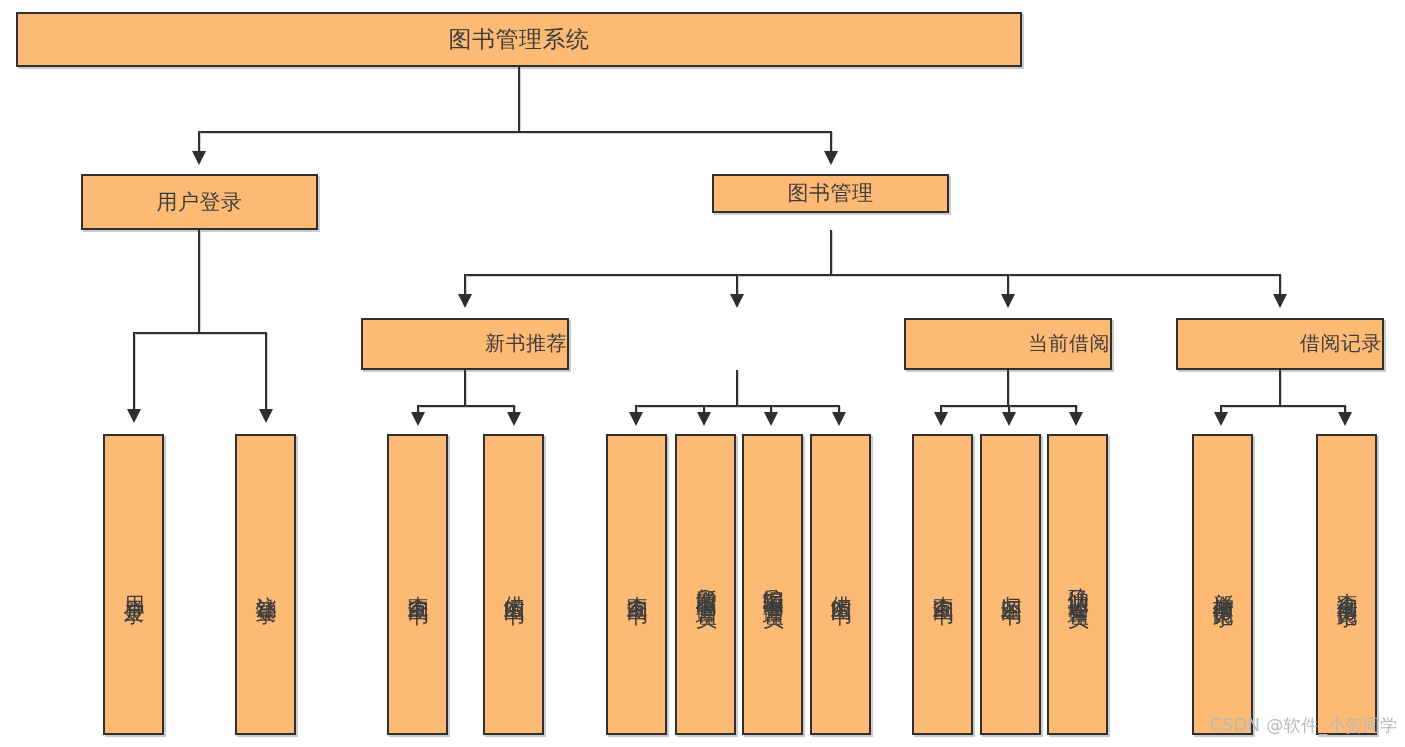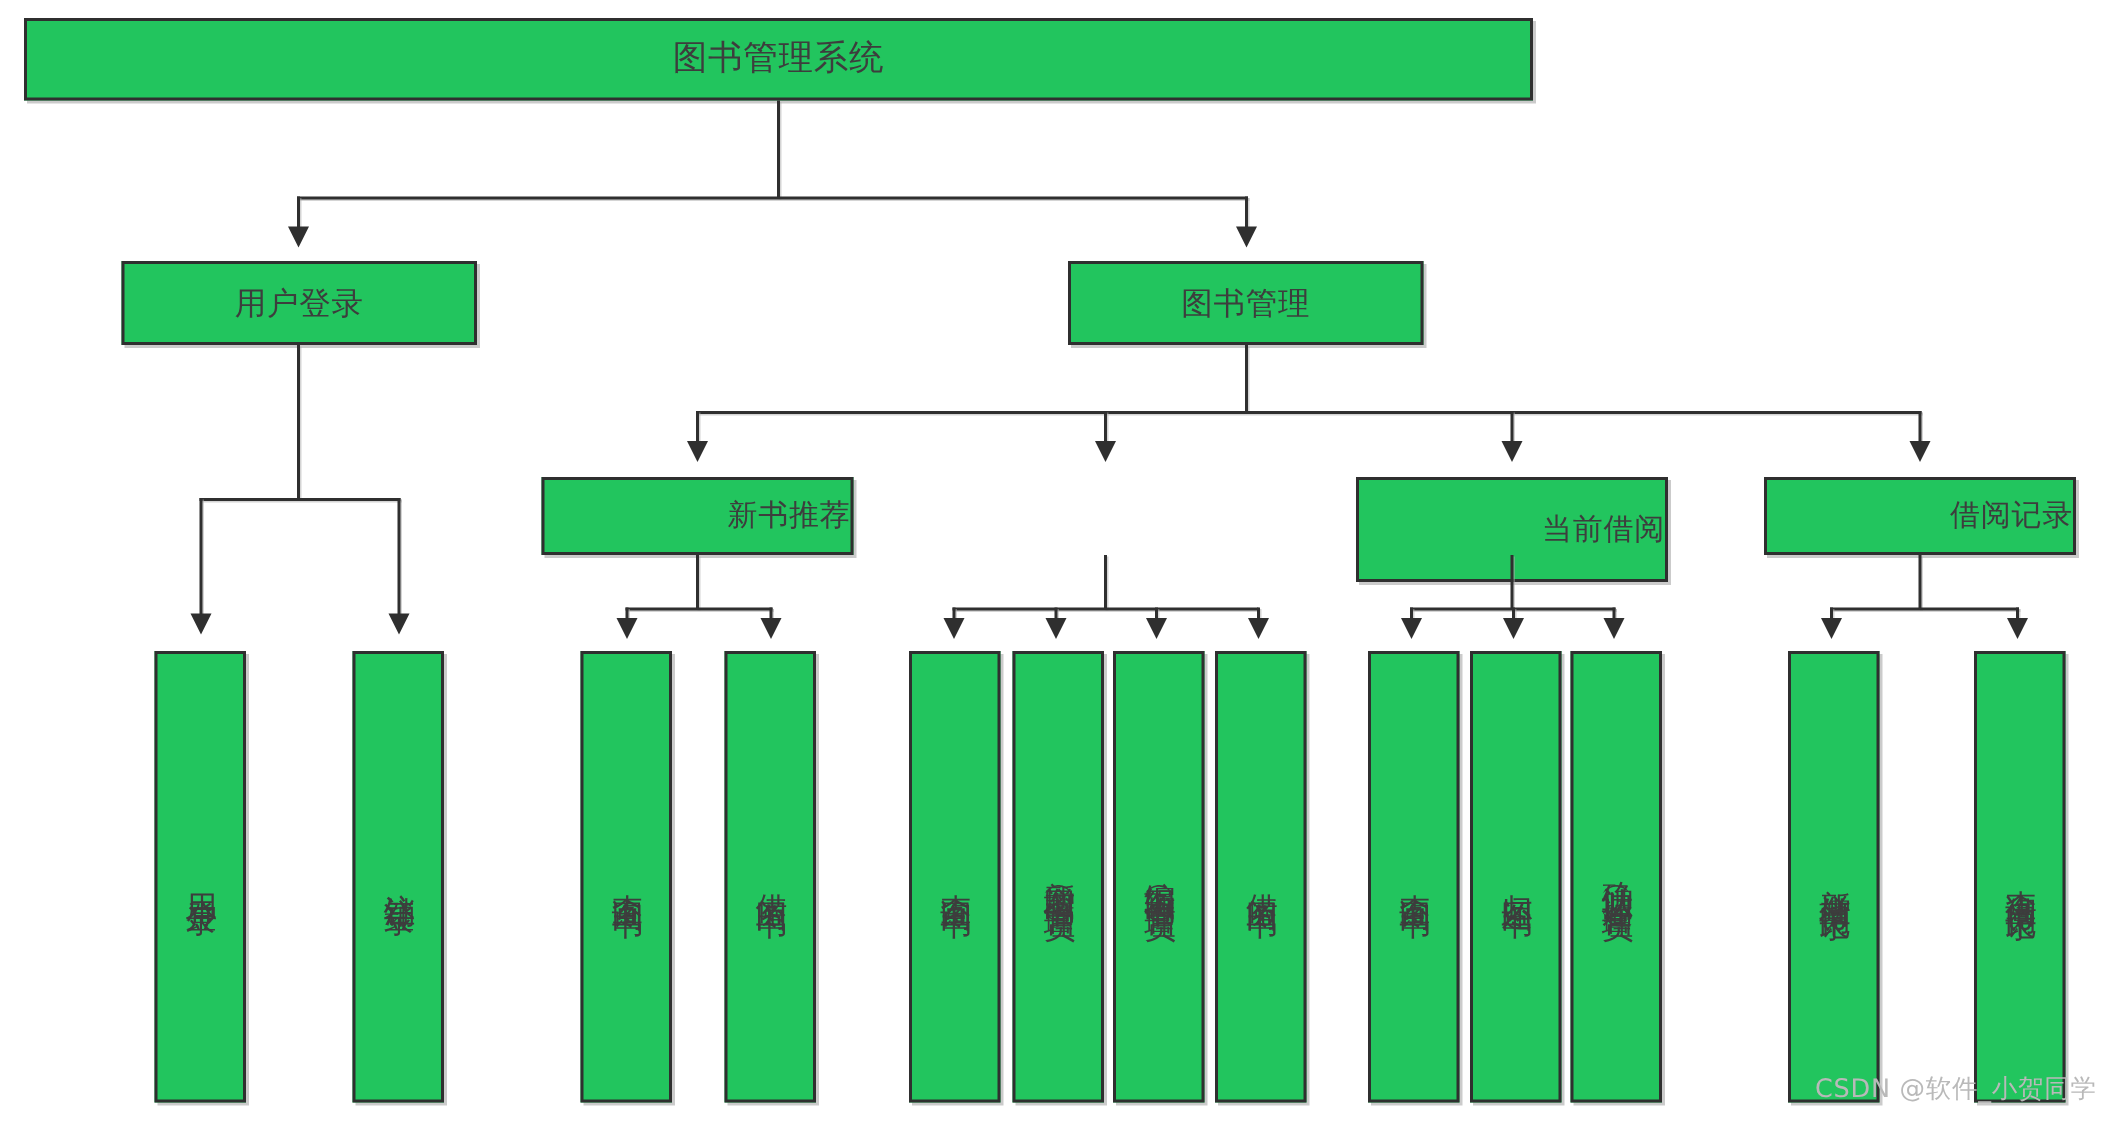--- a/index.html
+++ b/index.html
@@ -12,21 +12,21 @@
     position:relative;
     width:1405px;
     height:747px;
     background:#ffffff;
     overflow:hidden;
   }
   
   .node{
     position:absolute;
     box-sizing:border-box;
-    background:#22c55e;
+    background:#fdba74;
     border:2px solid #2f2f2f;
     box-shadow:2px 2px 0 rgba(160,160,160,.55);
     display:flex;
     align-items:center;
     justify-content:center;
     text-align:center;
     color:#3d3d3d;
   }
   .node .label{
     display:block;
@@ -93,21 +93,21 @@
   <div class="vline shadowline" style="left:198px; top:131px; width:2px; height:22px;"></div>
   <div class="arrow" style="left:192px; top:151px;"></div>
 
   <div class="vline shadowline" style="left:830px; top:131px; width:2px; height:22px;"></div>
   <div class="arrow" style="left:824px; top:151px;"></div>
 
   <div class="node lvl2" style="left:81px; top:174px; width:237px; height:56px;">
     <span class="label">用户登录</span>
   </div>
 
-  <div class="node lvl2" style="left:712px; top:174px; width:237px; height:56px;">
+  <div class="node lvl2" style="left:712px; top:174px; width:237px; height:39px;">
     <span class="label">图书管理</span>
   </div>
 
   <div class="vline shadowline" style="left:198px; top:230px; width:2px; height:103px;"></div>
   <div class="hline shadowline" style="left:133px; top:332px; width:134px; height:2px;"></div>
   <div class="vline shadowline" style="left:133px; top:332px; width:2px; height:79px;"></div>
   <div class="arrow" style="left:127px; top:409px;"></div>
   <div class="vline shadowline" style="left:265px; top:332px; width:2px; height:79px;"></div>
   <div class="arrow" style="left:259px; top:409px;"></div>
 
@@ -122,21 +122,21 @@
 
   <div class="vline shadowline" style="left:1007px; top:274px; width:2px; height:22px;"></div>
   <div class="arrow" style="left:1001px; top:294px;"></div>
 
   <div class="vline shadowline" style="left:1279px; top:274px; width:2px; height:22px;"></div>
   <div class="arrow" style="left:1273px; top:294px;"></div>
 
   <div class="node lvl3" style="left:361px; top:318px; width:208px; height:52px;">
     <span class="label">新书推荐</span>
   </div>
-  <div class="node lvl3" style="left:904px; top:318px; width:208px; height:70px;">
+  <div class="node lvl3" style="left:904px; top:318px; width:208px; height:52px;">
     <span class="label">当前借阅</span>
   </div>
   <div class="node lvl3" style="left:1176px; top:318px; width:208px; height:52px;">
     <span class="label">借阅记录</span>
   </div>
 
   <div class="vline shadowline" style="left:464px; top:370px; width:2px; height:36px;"></div>
   <div class="hline shadowline" style="left:417px; top:405px; width:98px; height:2px;"></div>
   <div class="vline shadowline" style="left:417px; top:405px; width:2px; height:10px;"></div>
   <div class="arrow" style="left:411px; top:412px;"></div>

